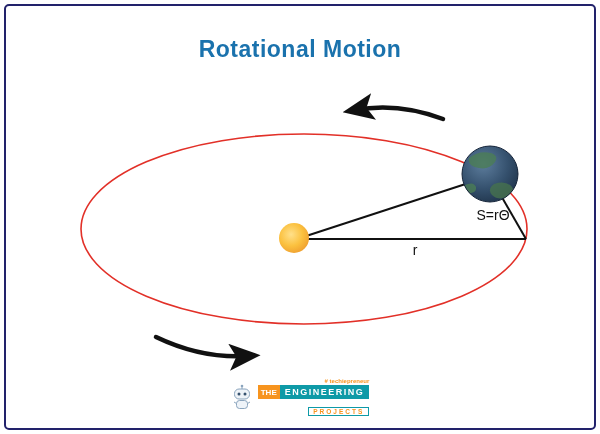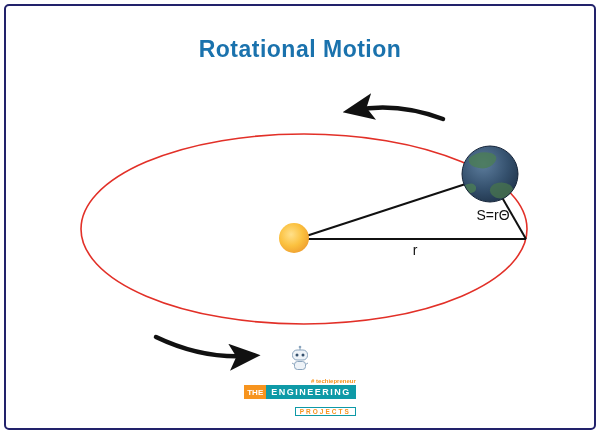--- a/index.html
+++ b/index.html
@@ -47,21 +47,20 @@
   }
   .logo {
     position: absolute;
     bottom: 10px;
     left: 0;
     width: 100%;
     display: flex;
     justify-content: center;
     align-items: center;
     gap: 5px;
-    flex-direction: column;
   }
   .logo-text { display: flex; flex-direction: column; }
   .logo-tagline {
     color: #f7941e;
     font-size: 6px;
     font-weight: bold;
     text-align: right;
     margin-bottom: 1px;
   }
   .logo-row { display: flex; align-items: stretch; }

